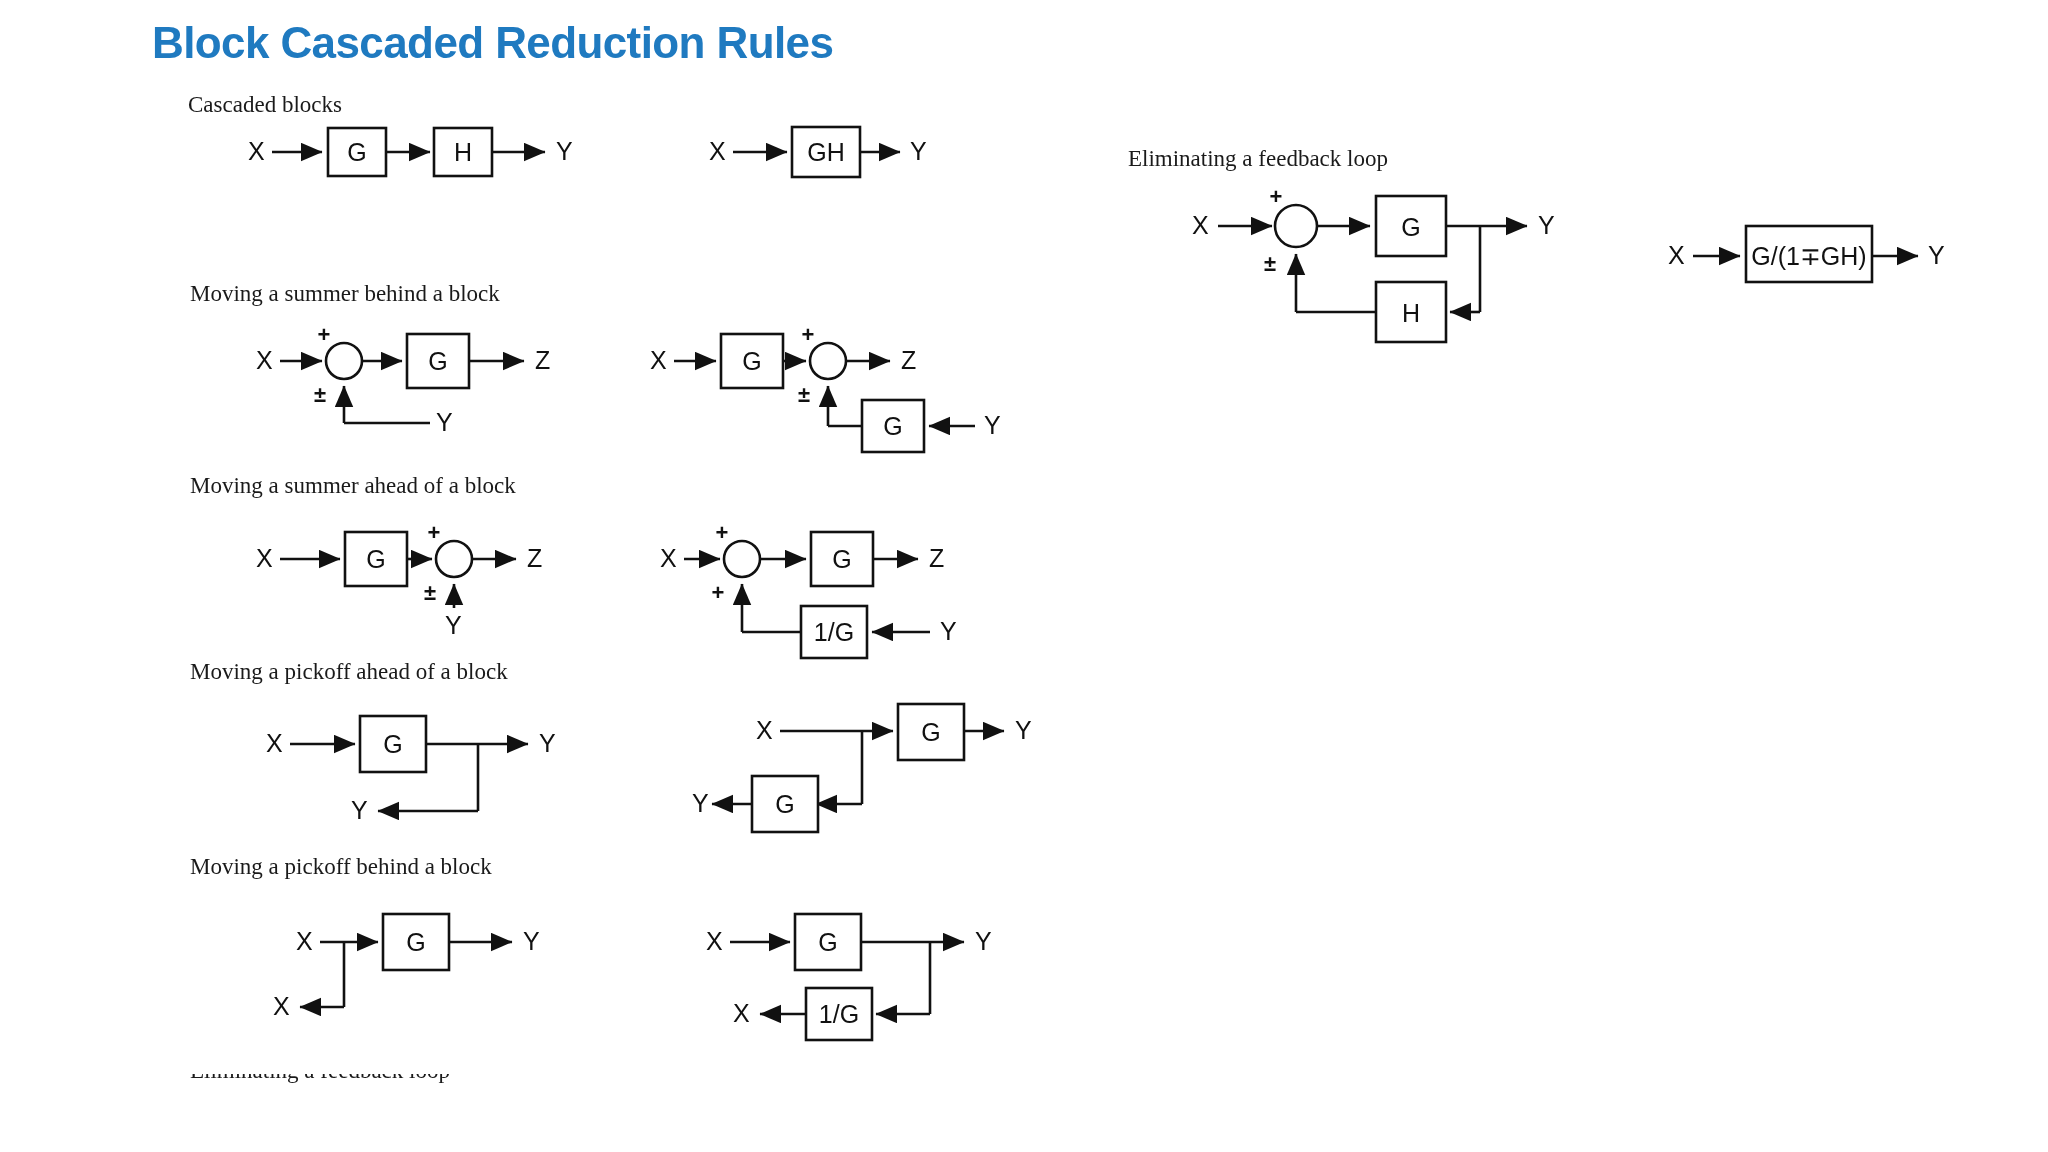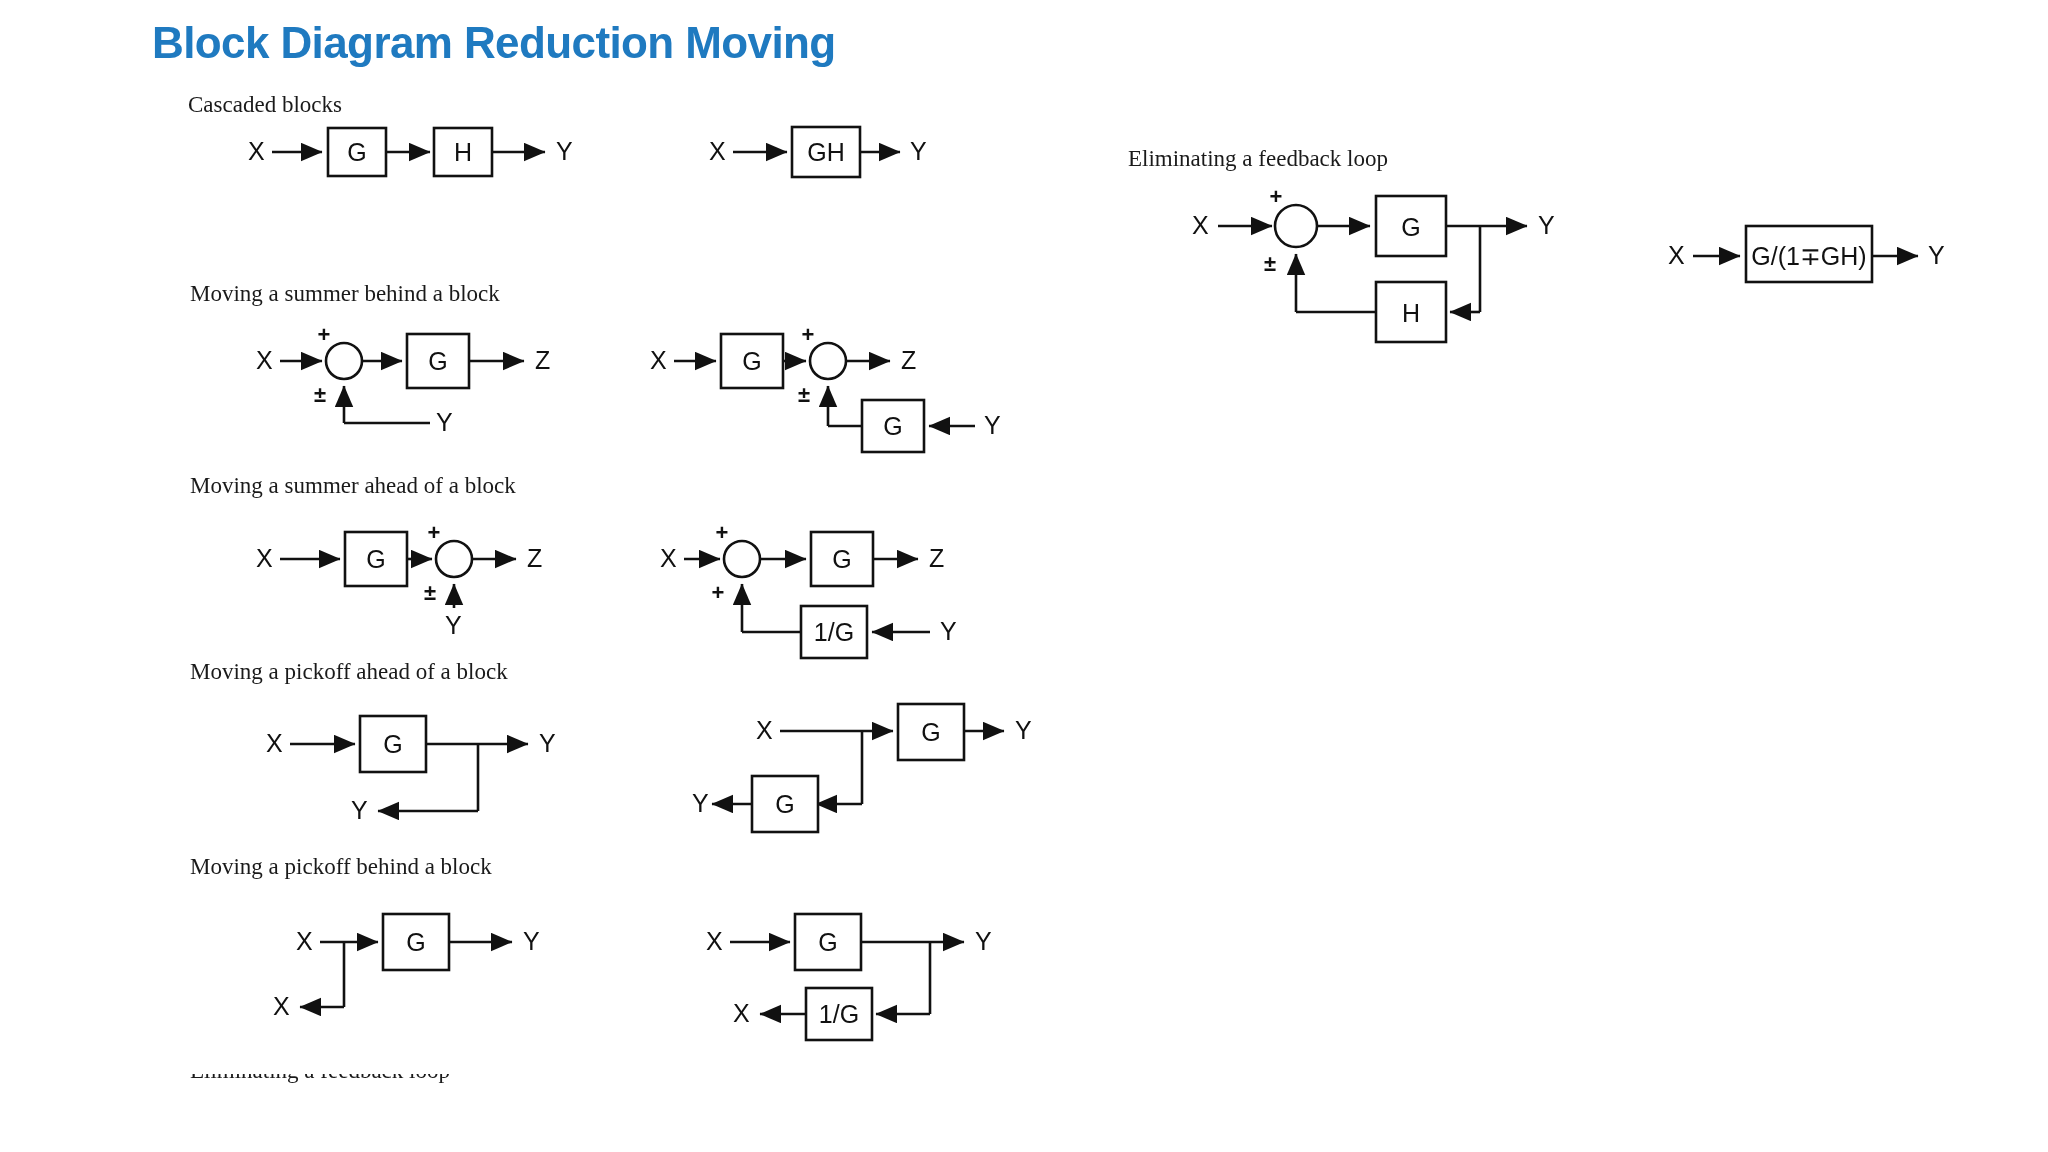--- a/index.html
+++ b/index.html
@@ -100,21 +100,21 @@
     height: 78px;
     background: #ffffff;
     overflow: hidden;
   }
 </style>
 </head>
 <body>
 
 <div id="slide">
 
-  <div id="slide-title">Block Diagram Reduction Moving</div>
+  <div id="slide-title">Block Cascaded Reduction Rules</div>
 
   <div id="figure-area">
     <svg id="figure-svg" viewBox="0 0 2048 990" xmlns="http://www.w3.org/2000/svg">
       <defs>
         <marker id="ah" markerWidth="9" markerHeight="9" refX="8.2" refY="3.6" orient="auto" markerUnits="strokeWidth">
           <path d="M0,0 L8.4,3.6 L0,7.2 z" fill="#111111"></path>
         </marker>
       </defs>
 
       <text class="rule-caption" x="188" y="28">Cascaded blocks</text>

